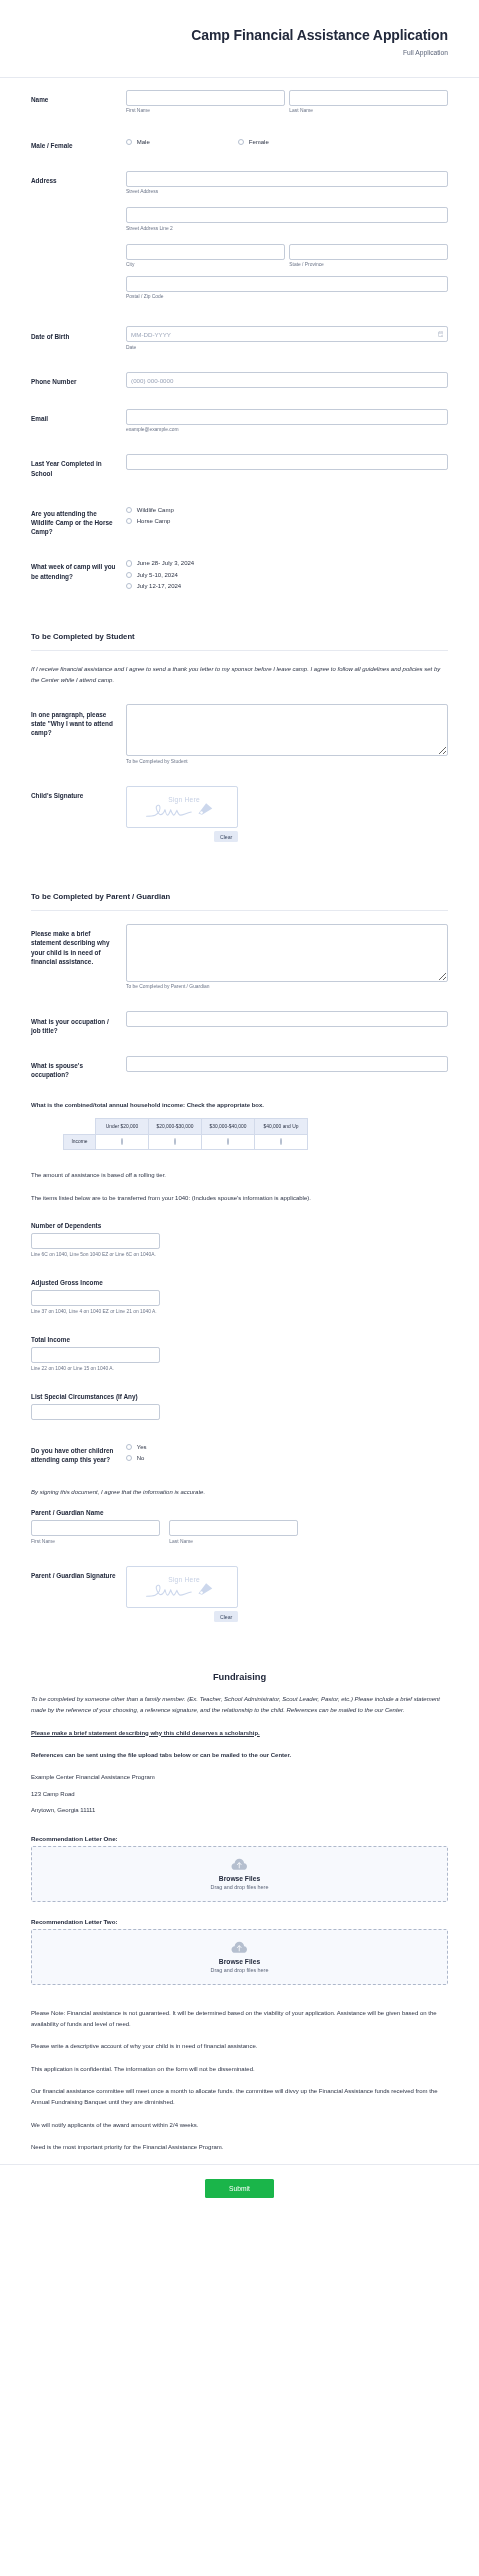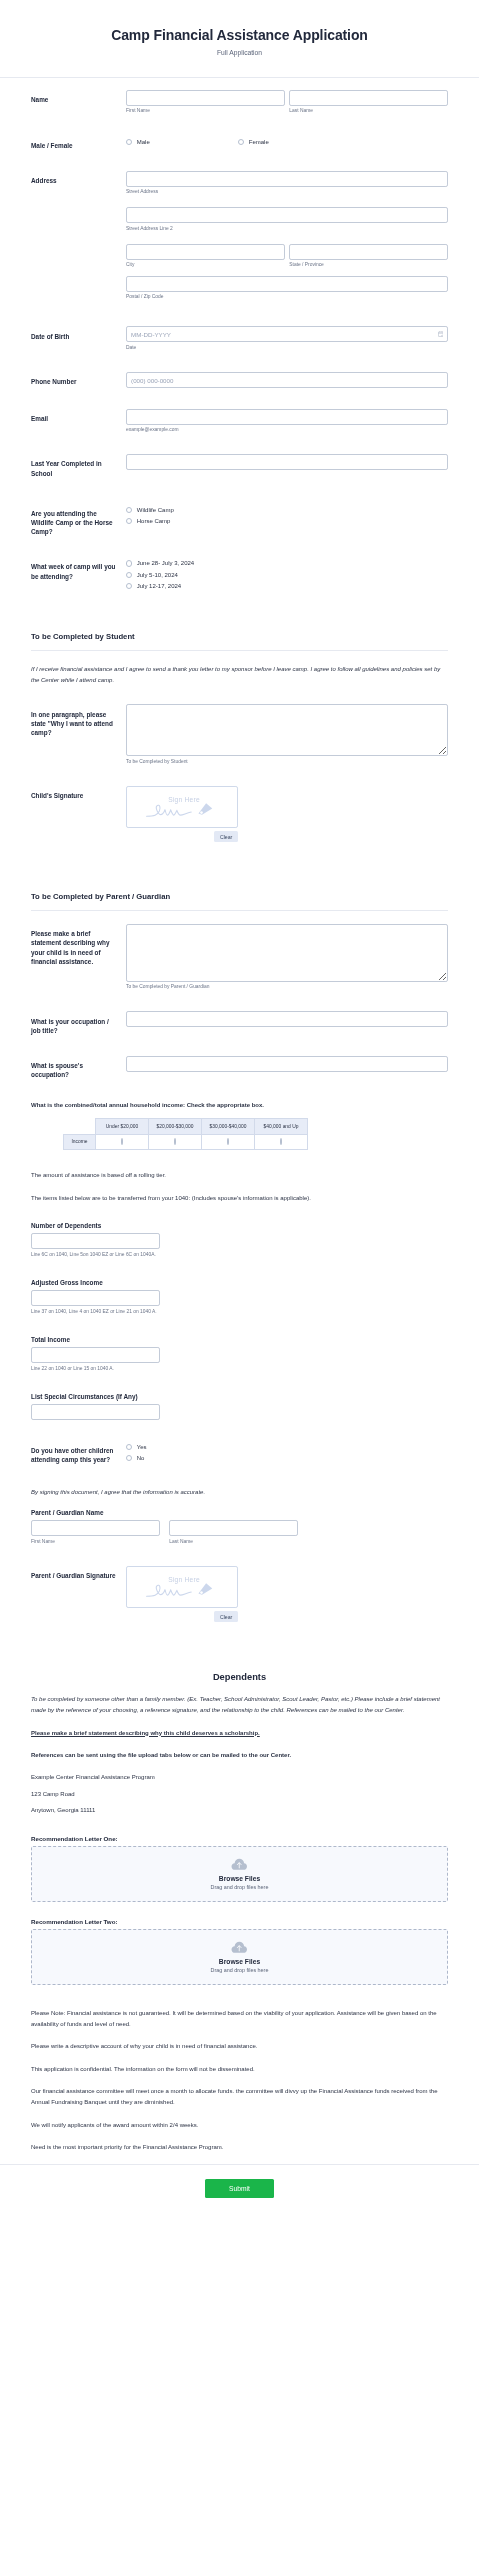--- a/index.html
+++ b/index.html
@@ -16,21 +16,21 @@
   .form-page {
     width: 479px;
     margin: 0 auto;
     padding: 0 0 0 0;
     background: #fff;
   }
 
   
   .form-header {
     padding: 27px 31px 20.6px 31px;
-    text-align: center;
+    text-align: right;
     border-bottom: 0.5px solid #e6e9f0;
   }
   .form-title {
     font-size: 14px;
     font-weight: bold;
     color: #22293c;
     margin: 0 0 6.2px 0;
     letter-spacing: -0.1px;
   }
   .form-subtitle {
@@ -682,21 +682,21 @@
         </div>
         <button class="clear-btn">Clear</button>
       </div>
     </div>
   </div>
 
   <div class="spacer-lg"></div>
   <div class="spacer-lg"></div>
 
   <div class="section-head">
-    <h2 class="centered">Dependents</h2>
+    <h2 class="centered">Fundraising</h2>
   </div>
 
   <p class="para italic">To be completed by someone other than a family member. (Ex. Teacher, School Administrator, Scout Leader, Pastor, etc.) Please include a brief statement made by the reference of your choosing, a reference signature, and the relationship to the child. References can be mailed to the our Center.</p>
   <p class="para underline">Please make a brief statement describing why this child deserves a scholarship.</p>
   <p class="para bold">References can be sent using the file upload tabs below or can be mailed to the our Center.</p>
 
   <p class="para small-gap">Example Center Financial Assistance Program</p>
   <p class="para small-gap">123 Camp Road</p>
   <p class="para">Anytown, Georgia 11111</p>
 

